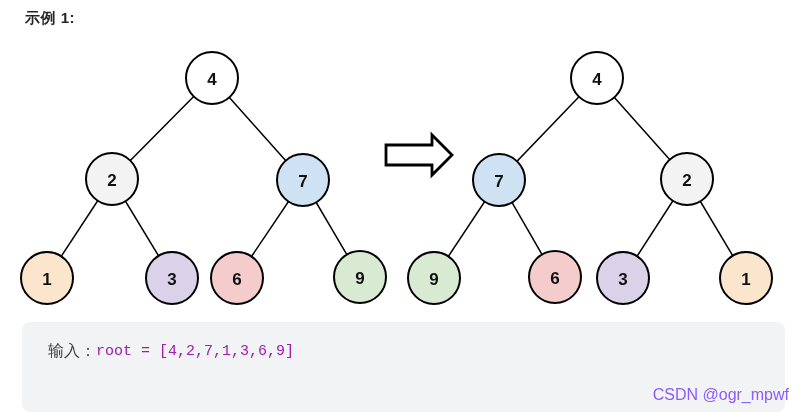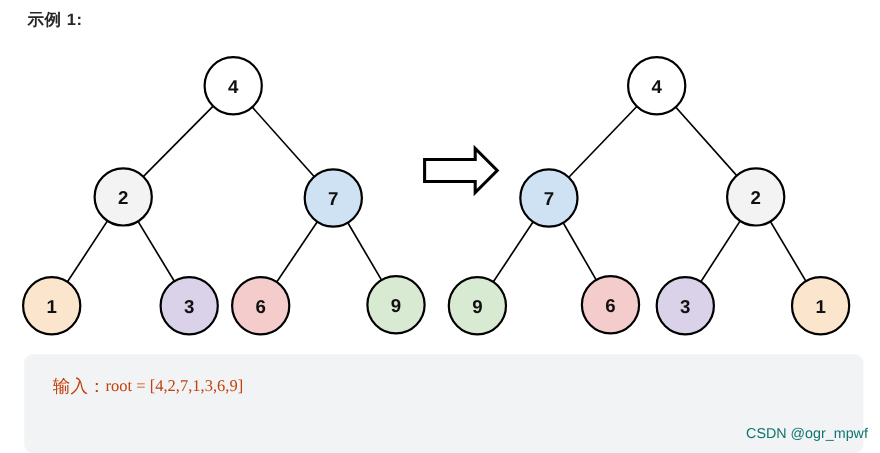--- a/index.html
+++ b/index.html
@@ -56,33 +56,33 @@
   }
   .io-line {
     height: 35px;
     display: flex;
     align-items: center;
     white-space: pre;
   }
   .io-label {
     font-family: "Liberation Serif", "DejaVu Serif", serif;
     font-size: 16px;
-    color: #c2410c;
+    color: #404040;
   }
   .io-code {
-    font-family: Liberation Serif, serif;
+    font-family: Liberation Mono, monospace;
     font-size: 15px;
-    color: #c2410c;
+    color: #a21caf;
   }
   .watermark {
     position: absolute;
     right: 11px;
     top: 386px;
-    font-size: 13px;
-    color: #0f766e;
+    font-size: 16px;
+    color: #8b5cf6;
     font-family: "Liberation Sans", sans-serif;
     margin-left: 36px;
   }
 </style>
 </head>
 <body>
 
 <div class="page">
 
   <div class="page-title">示例 1:</div>

